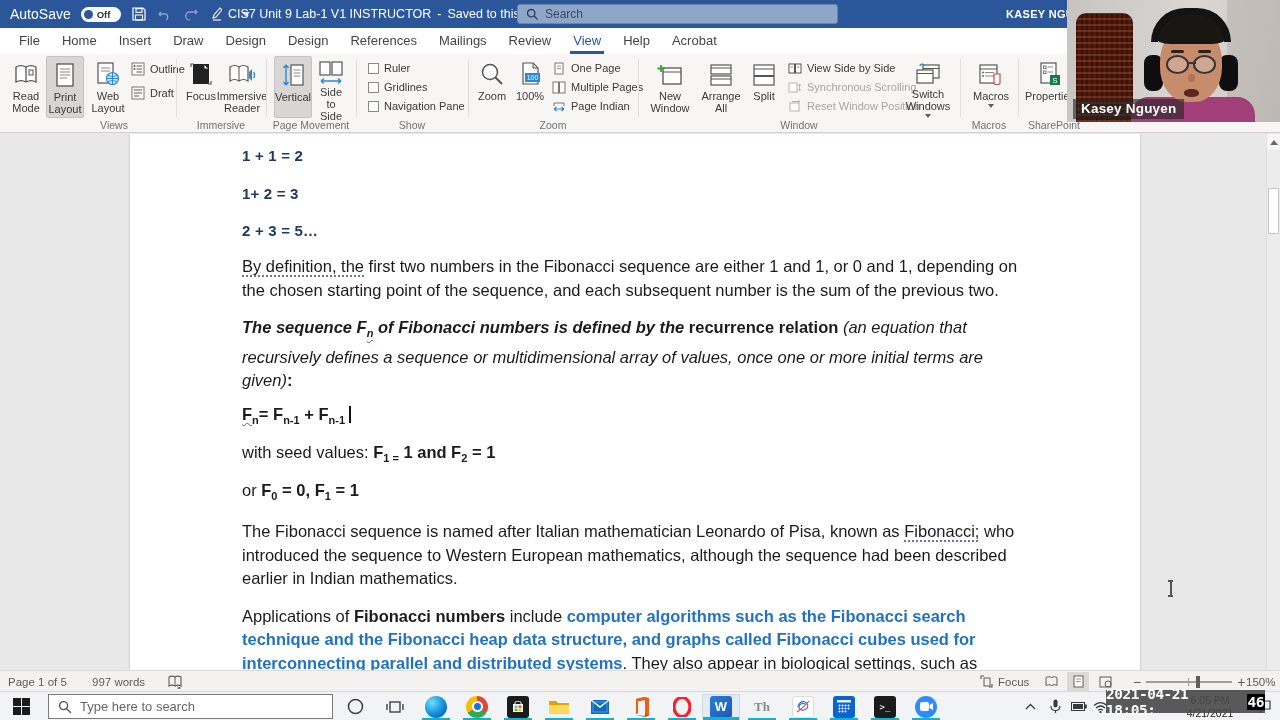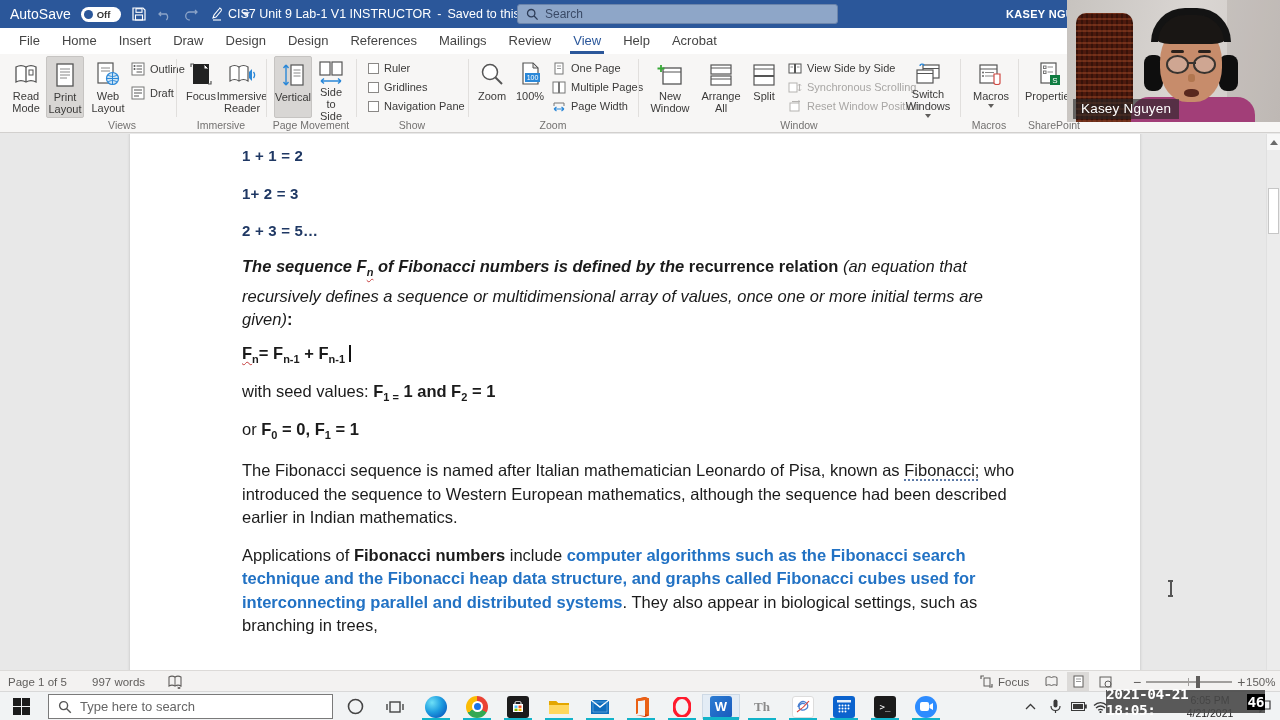--- a/index.html
+++ b/index.html
@@ -105,21 +105,21 @@
   .wc-band { position:absolute; left:84px; top:8px; width:80px; height:34px; border:7px solid #131313; border-bottom:none; border-radius:44px 44px 0 0; }
   .wc-face { position:absolute; left:93px; top:24px; width:62px; height:78px; background:#c78c6b; border-radius:48% 48% 44% 44%; }
   .wc-hair { position:absolute; left:89px; top:14px; width:70px; height:30px; background:#191614; border-radius:50% 50% 20% 20%; }
   .wc-gl { position:absolute; top:55px; width:23px; height:19px; border:2px solid #38332f; border-radius:50%; background:rgba(225,230,240,.3); }
   .wc-glL { left:99px; } .wc-glR { left:126px; }
   .wc-bridge { position:absolute; left:120px; top:62px; width:9px; height:2px; background:#38332f; }
   .wc-browL { position:absolute; left:104px; top:50px; width:13px; height:2.5px; background:#2a211c; border-radius:2px; }
   .wc-browR { position:absolute; left:131px; top:50px; width:13px; height:2.5px; background:#2a211c; border-radius:2px; }
   .wc-nose { position:absolute; left:121px; top:74px; width:7px; height:8px; background:#b1764f; border-radius:40%; }
   .wc-mouth { position:absolute; left:117px; top:89px; width:15px; height:8px; background:#59281e; border-radius:45%; }
-  .wc-name { position:absolute; left:6px; bottom:3px; background:rgba(38,38,38,.62); color:#fff; font-size:13.5px; font-weight:normal; padding:2px 8px 3px 8px; letter-spacing:.2px; }
+  .wc-name { position:absolute; left:6px; bottom:3px; background:rgba(38,38,38,.62); color:#fff; font-size:13.5px; font-weight:bold; padding:2px 8px 3px 8px; letter-spacing:.2px; }
 
   svg { display:block; }
 </style>
 </head>
 <body>
 
 <div id="titlebar">
   <div class="tb-left">
     <span class="autosave-lbl">AutoSave</span>
     <span class="toggle">
@@ -237,21 +237,21 @@
     <span class="sico">
       <svg width="14" height="14" viewBox="0 0 14 14">
           <rect x="1" y="1" width="12" height="12" fill="#fff" stroke="#777"></rect>
           <line x1="3" y1="4" x2="11" y2="4" stroke="#555"></line>
           <line x1="3" y1="7" x2="11" y2="7" stroke="#555"></line>
           <line x1="3" y1="10" x2="8" y2="10" stroke="#555"></line>
         </svg>
     </span>
     <span>Draft</span>
   </div>
-  <div class="grp-label" style="left:12px;width:176px;padding-left:44px;">Views</div>
+  <div class="grp-label" style="left:4px;width:176px;padding-left:44px;">Views</div>
   <div class="gdiv" style="left:176px;"></div>
 
   <div class="rbb" style="left:184px;width:34px;">
     <span class="ico">
       <svg width="24" height="26" viewBox="0 0 24 26">
           <rect x="4" y="2" width="16" height="20" fill="#222"></rect>
           <path d="M15 2l5 5h-5z" fill="#fff" stroke="#222"></path>
           <path d="M2 5v-3h3M22 19v3h-3" stroke="#555" fill="none" stroke-width="1.2"></path>
         </svg>
     </span>
@@ -350,21 +350,21 @@
     </span>
     <span>Multiple Pages</span>
   </div>
   <div class="rsmall" style="left:552px;top:44px;">
     <span class="sico">
       <svg width="14" height="13" viewBox="0 0 14 13">
           <path d="M2 3h10M2 3v3M12 3v3" stroke="#777" fill="none"></path>
           <path d="M2 9h10M2 9l2.5-2M2 9l2.5 2M12 9l-2.5-2M12 9l-2.5 2" stroke="#2b88d8" fill="none" stroke-width="1.1"></path>
         </svg>
     </span>
-    <span>Page Width</span>
+    <span>Page Indian</span>
   </div>
   <div class="grp-label" style="left:468px;width:170px;">Zoom</div>
   <div class="gdiv" style="left:638px;"></div>
 
   <div class="rbb" style="left:646px;width:48px;">
     <span class="ico">
       <svg width="26" height="24" viewBox="0 0 26 24">
           <rect x="6" y="5" width="18" height="16" fill="#fff" stroke="#555" stroke-width="1.3"></rect>
           <line x1="6" y1="9" x2="24" y2="9" stroke="#555"></line>
           <path d="M4 2v7M.5 5.5h7" stroke="#37a837" stroke-width="1.8"></path>
@@ -479,20 +479,21 @@
     </svg>
 </div>
 
 <div id="docarea">
   <div id="page">
     <div id="content">
       <div class="navy">1 + 1 = 2</div>
       <div class="navy">1+ 2 = 3</div>
       <div class="navy" style="margin-bottom:15px;">2 + 3 = 5…</div>
 
+      <div class="para"><span class="udot">By definition, the</span><span> first two numbers in the Fibonacci sequence are either 1 and 1, or 0 and 1, depending on the chosen starting point of the sequence, and each subsequent number is the sum of the previous two.</span></div>
 
       <div class="para" style="margin-bottom:10px;"><span class="bi">The sequence F</span><sub class="bi sqred">n</sub><span class="bi"> of Fibonacci numbers is defined by the </span><span class="b">recurrence relation </span><span class="i">(an equation that recursively defines a sequence or multidimensional array of values, once one or more initial terms are given)</span><span class="b">:</span></div>
 
       <div class="fline b"><span class="sqred"><span>F</span><sub>n</sub></span><span>= F</span><sub>n-1</sub><span> + F</span><sub>n-1</sub><span class="cursorbar"></span></div>
 
       <div class="fline"><span>with seed values: </span><span class="b"><span>F</span><sub>1 =</sub><span> 1 and F</span><sub>2</sub><span> = 1</span></span></div>
 
       <div class="fline" style="margin-bottom:11px;"><span>or </span><span class="b"><span>F</span><sub>0</sub><span> = 0, F</span><sub>1</sub><span> = 1</span></span></div>
 
       <div class="para"><span>The Fibonacci sequence is named after Italian mathematician Leonardo of Pisa, known as </span><span class="udot">Fibonacci;</span><span> who introduced the sequence to Western European mathematics, although the sequence had been described earlier in Indian mathematics.</span></div>

